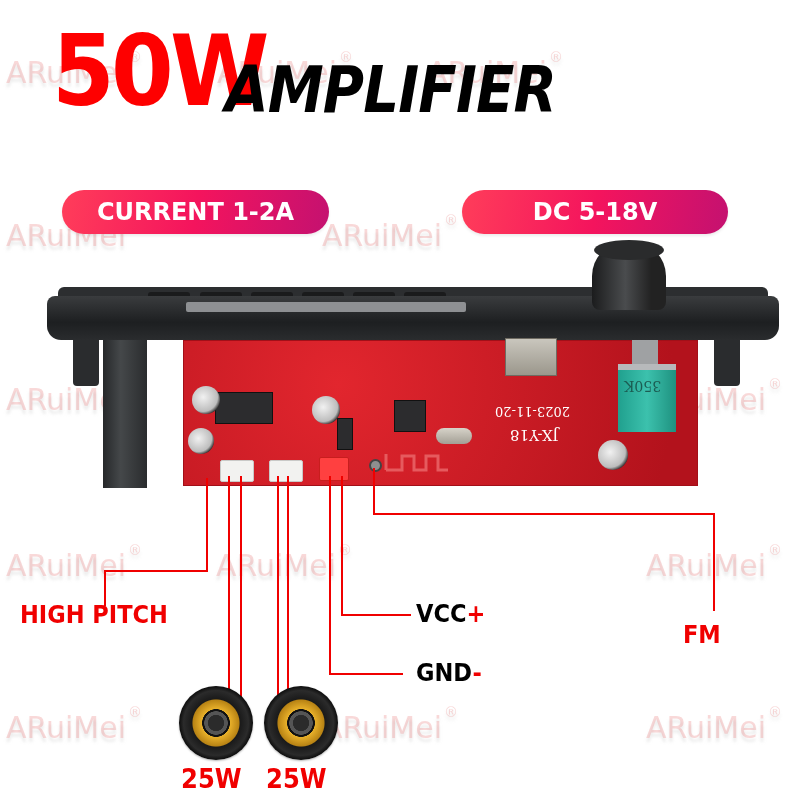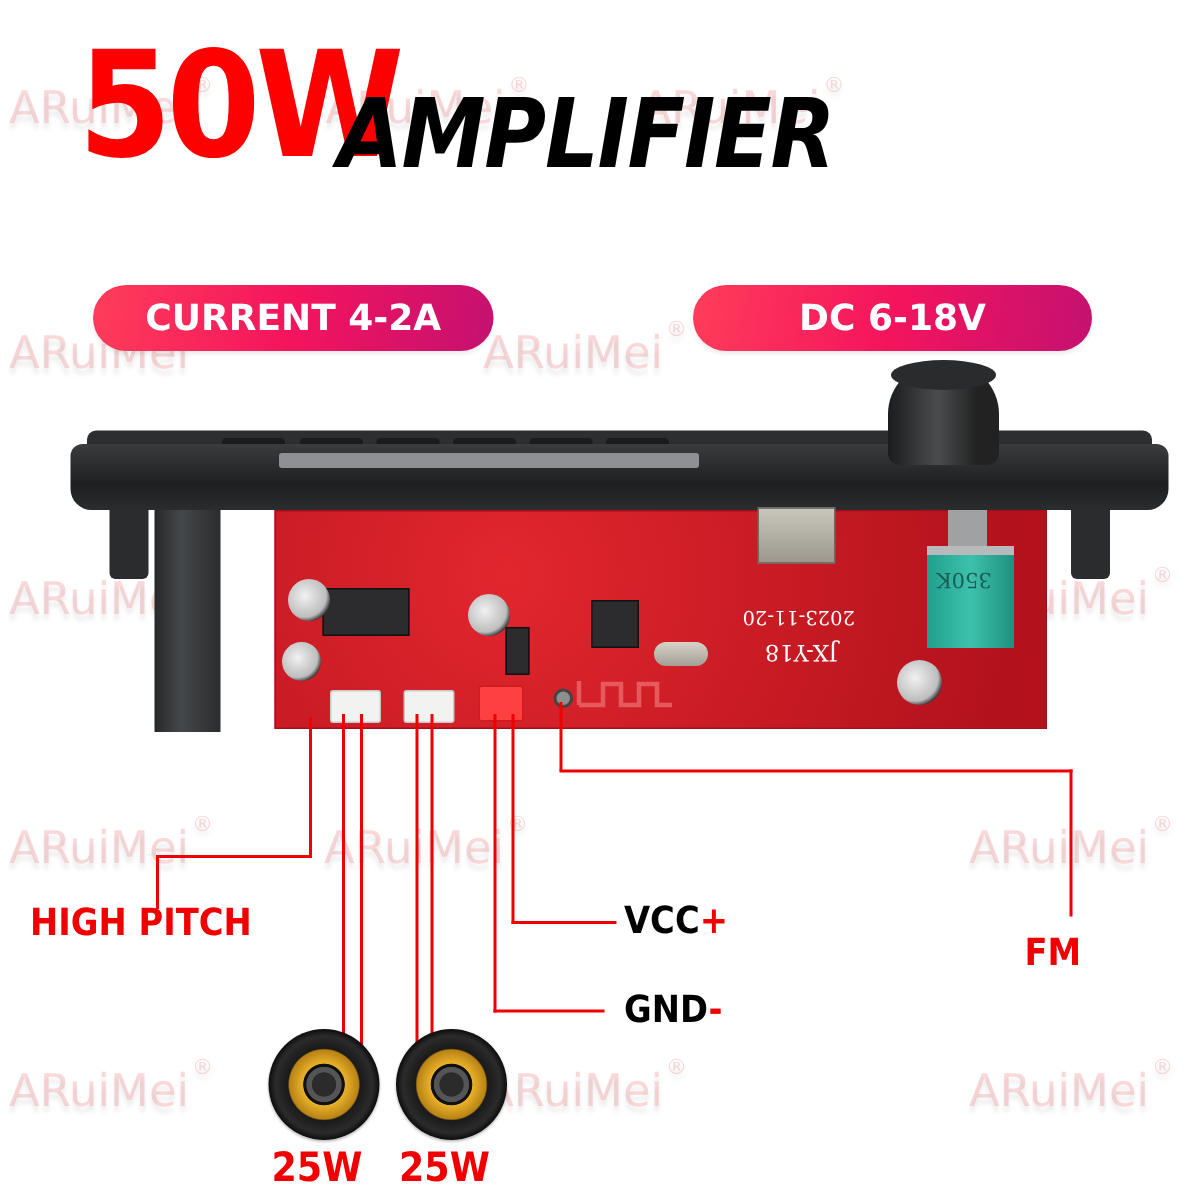--- a/index.html
+++ b/index.html
@@ -64,22 +64,22 @@
 <div class="wm" style="left:6px;top:548px;"><span>ARuiMei</span><sup>®</sup></div>
 <div class="wm" style="left:216px;top:548px;"><span>ARuiMei</span><sup>®</sup></div>
 <div class="wm" style="left:646px;top:548px;"><span>ARuiMei</span><sup>®</sup></div>
 <div class="wm" style="left:6px;top:710px;"><span>ARuiMei</span><sup>®</sup></div>
 <div class="wm" style="left:322px;top:710px;"><span>ARuiMei</span><sup>®</sup></div>
 <div class="wm" style="left:646px;top:710px;"><span>ARuiMei</span><sup>®</sup></div>
 
 <div class="title-red">50W</div>
 <div class="title-black">AMPLIFIER</div>
 
-<div class="pill" style="left:62px;top:190px;width:267px;">CURRENT 4-2A</div>
-<div class="pill" style="left:462px;top:190px;width:266px;">DC 6-18V</div>
+<div class="pill" style="left:62px;top:190px;width:267px;">CURRENT 1-2A</div>
+<div class="pill" style="left:462px;top:190px;width:266px;">DC 5-18V</div>
 
 <div>
   <div class="post-l"></div>
   <div class="post-r"></div>
   <div class="pcb"></div>
   <div class="bracket-l"></div>
   <div class="panel-top"></div>
   <div class="btn" style="left:148px;"></div>
   <div class="btn" style="left:200px;"></div>
   <div class="btn" style="left:251px;"></div>

